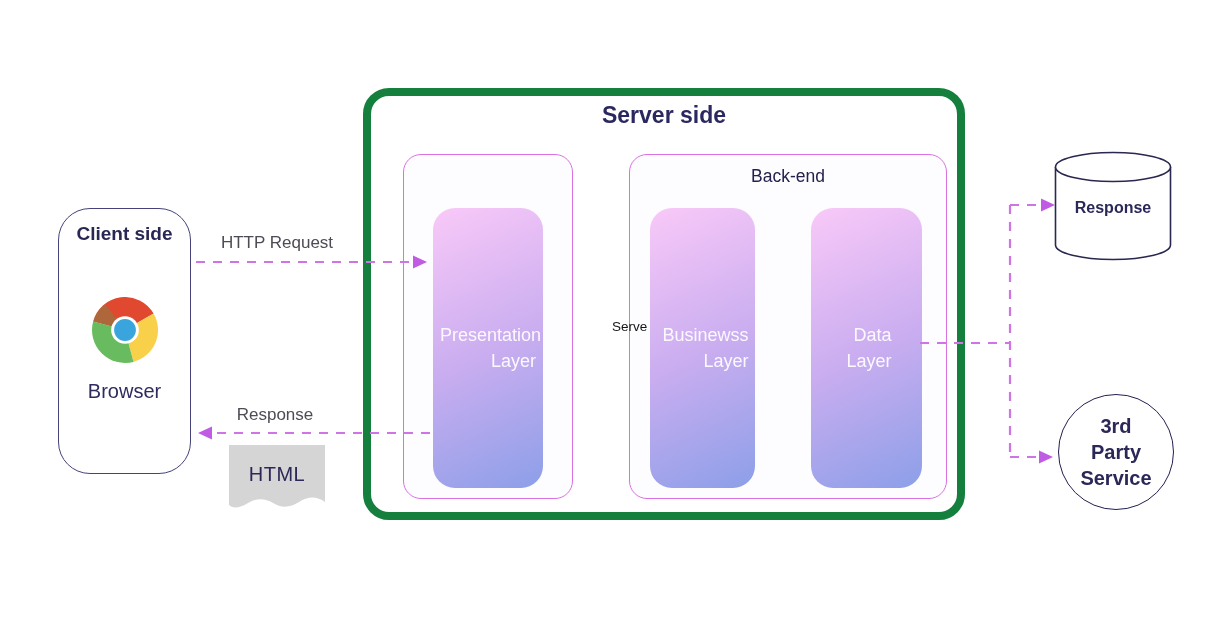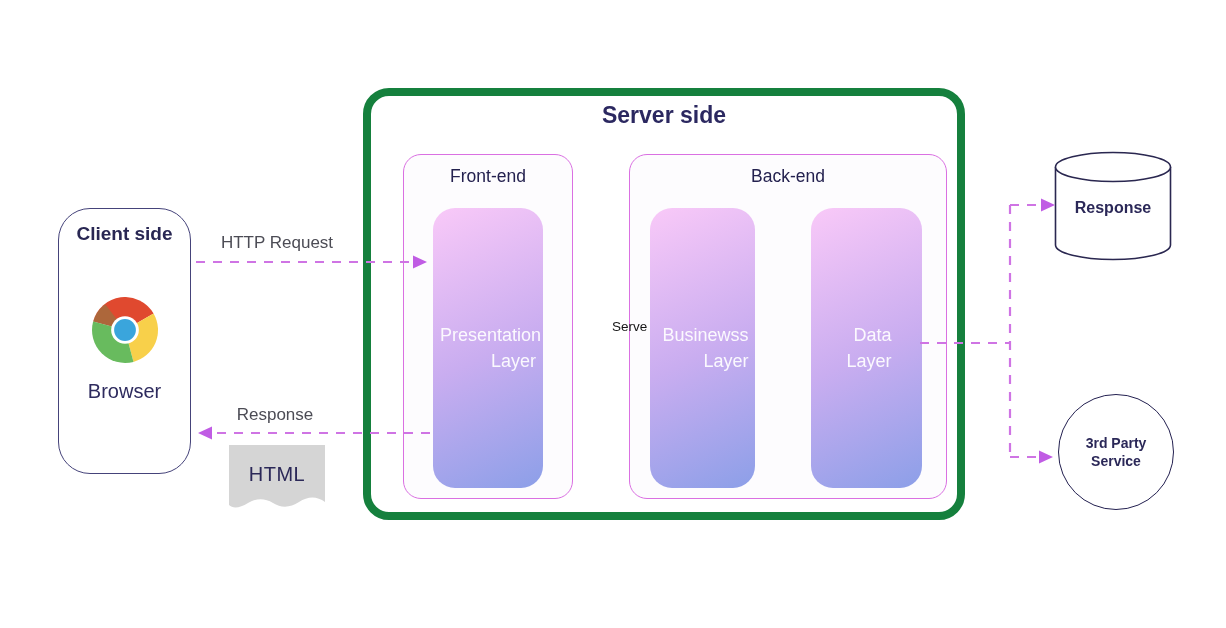--- a/index.html
+++ b/index.html
@@ -84,21 +84,21 @@
   .database span{
     position:absolute;left:0;top:48px;width:100%;text-align:center;
     font-size:16px;font-weight:600;color:#2b2858;
   }
   .third-party{
     position:absolute;left:1058px;top:394px;width:116px;height:116px;
     border:1.6px solid #232050;border-radius:50%;background:#fff;z-index:2;
     display:flex;align-items:center;justify-content:center;
   }
   .third-party span{
-    max-width:82px;text-align:center;font-size:14px;font-weight:bold;
+    max-width:82px;text-align:center;font-size:20px;font-weight:bold;
     color:#2b2858;line-height:1.3;
   }
 
   
   .overlay{position:absolute;left:0;top:0;z-index:5;pointer-events:none;}
 </style>
 </head>
 <body>
 
 <div class="canvas">
@@ -126,21 +126,20 @@
     <svg viewBox="0 0 96 68" width="96" height="68">
       <path d="M0,0 L96,0 L96,57 C88,51 79,51 70,57 C61,63 52,63 44,58 C36,53 27,53 19,58 C11,63 4,64 0,60 Z" fill="#d5d5d5"></path>
     </svg>
     <span>HTML</span>
   </div>
 
   <div class="server-box">
     <div class="server-title">Server side</div>
 
     <div class="sub-box frontend-box">
-      <div class="sub-title">Front-end</div>
       <div class="pill pill-presentation">
         <span>Presentation Layer</span>
       </div>
     </div>
 
     <div class="sub-box backend-box">
       <div class="sub-title">Back-end</div>
       <div class="pill pill-business">
         <span>Businewss Layer</span>
       </div>

